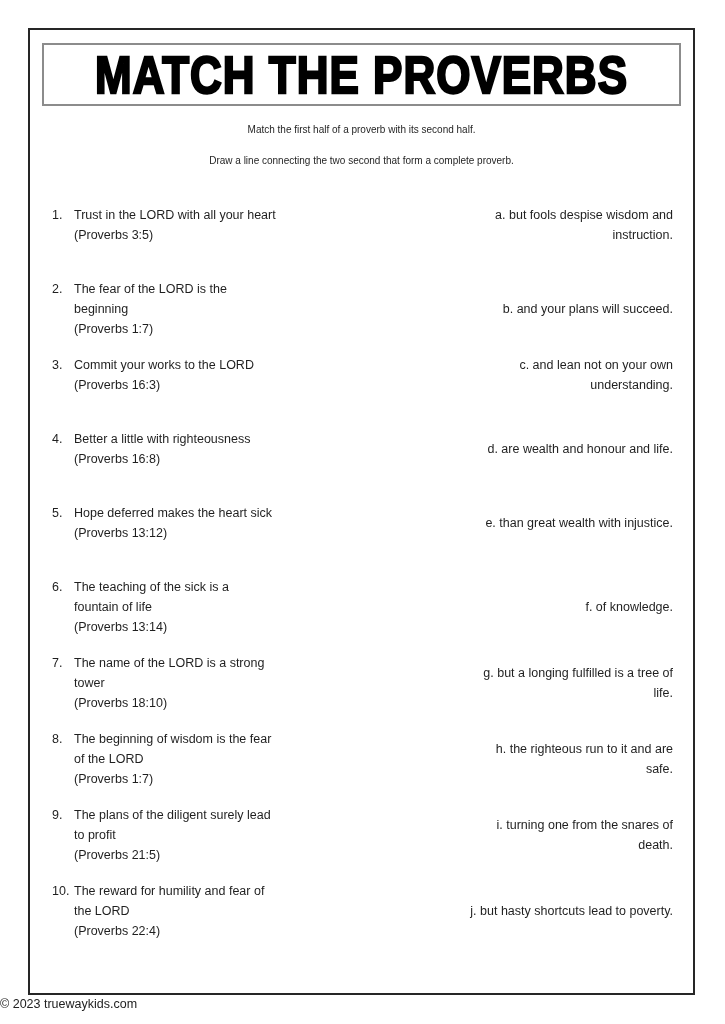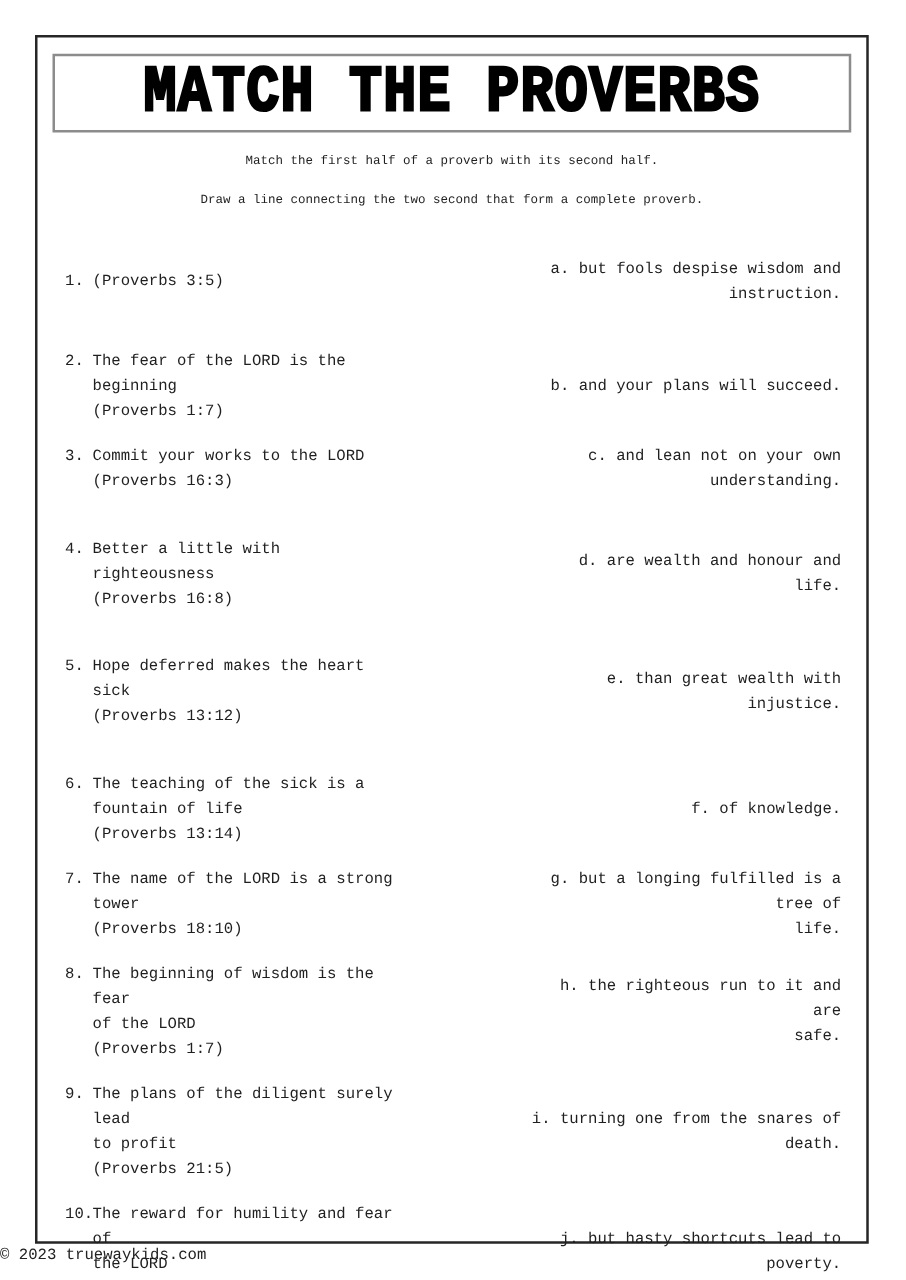--- a/index.html
+++ b/index.html
@@ -1,21 +1,21 @@
 <!DOCTYPE html>
 <html><head>
 <meta charset="utf-8">
 <style>
   * { margin:0; padding:0; box-sizing:border-box; }
   html,body { background:#ffffff; }
   .page {
     position:relative;
     width:725px; height:1024px;
     background:#ffffff;
-    font-family:Liberation Mono, monospace;
+    font-family:Liberation Sans, sans-serif;
     color:#1f1f1f;
     overflow:hidden;
   }
   .frame {
     position:absolute;
     left:28px; top:28px;
     width:667px; height:967px;
     border:2px solid #262626;
     background:#ffffff;
   }
@@ -78,20 +78,21 @@
     <div class="instructions">
       <p>Match the first half of a proverb with its second half.</p>
       <p>Draw a line connecting the two second that form a complete proverb.</p>
     </div>
 
     <div class="list">
         <div class="row">
           <div class="left">
             <span class="num">1.</span>
             <span class="lbody">
+              <span class="ltext">Trust in the LORD with all your heart</span>
               <span class="ref">(Proverbs 3:5)</span>
             </span>
           </div>
           <div class="right">a. but fools despise wisdom and
 instruction.</div>
         </div>
         <div class="row tight">
           <div class="left">
             <span class="num">2.</span>
             <span class="lbody">

